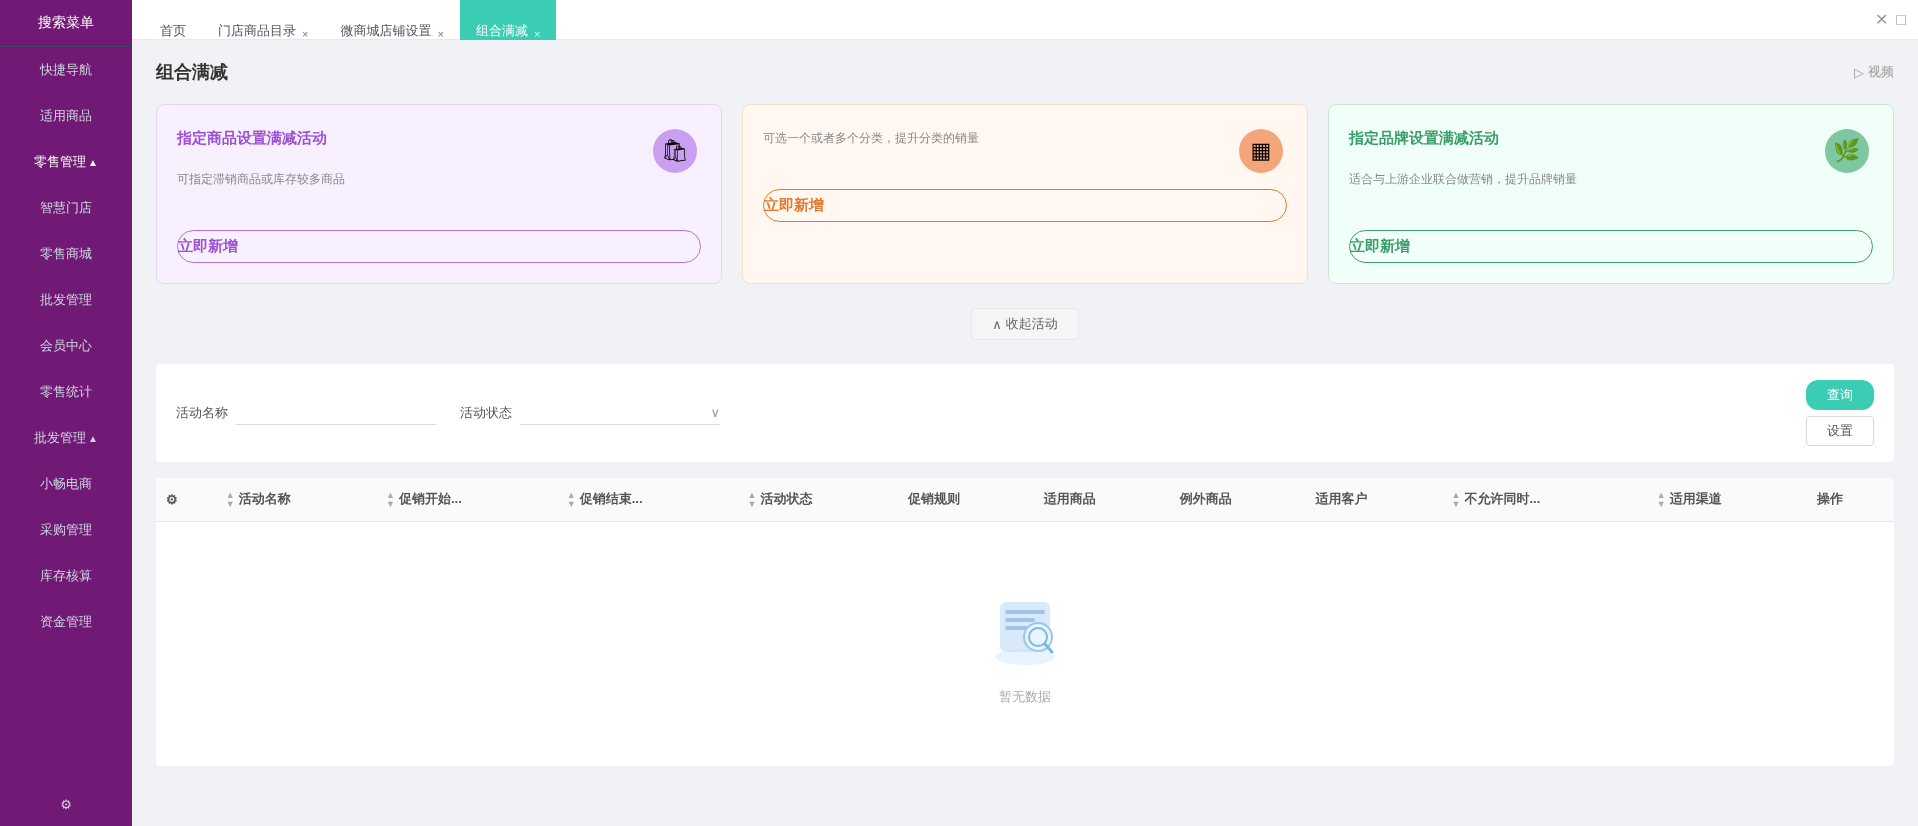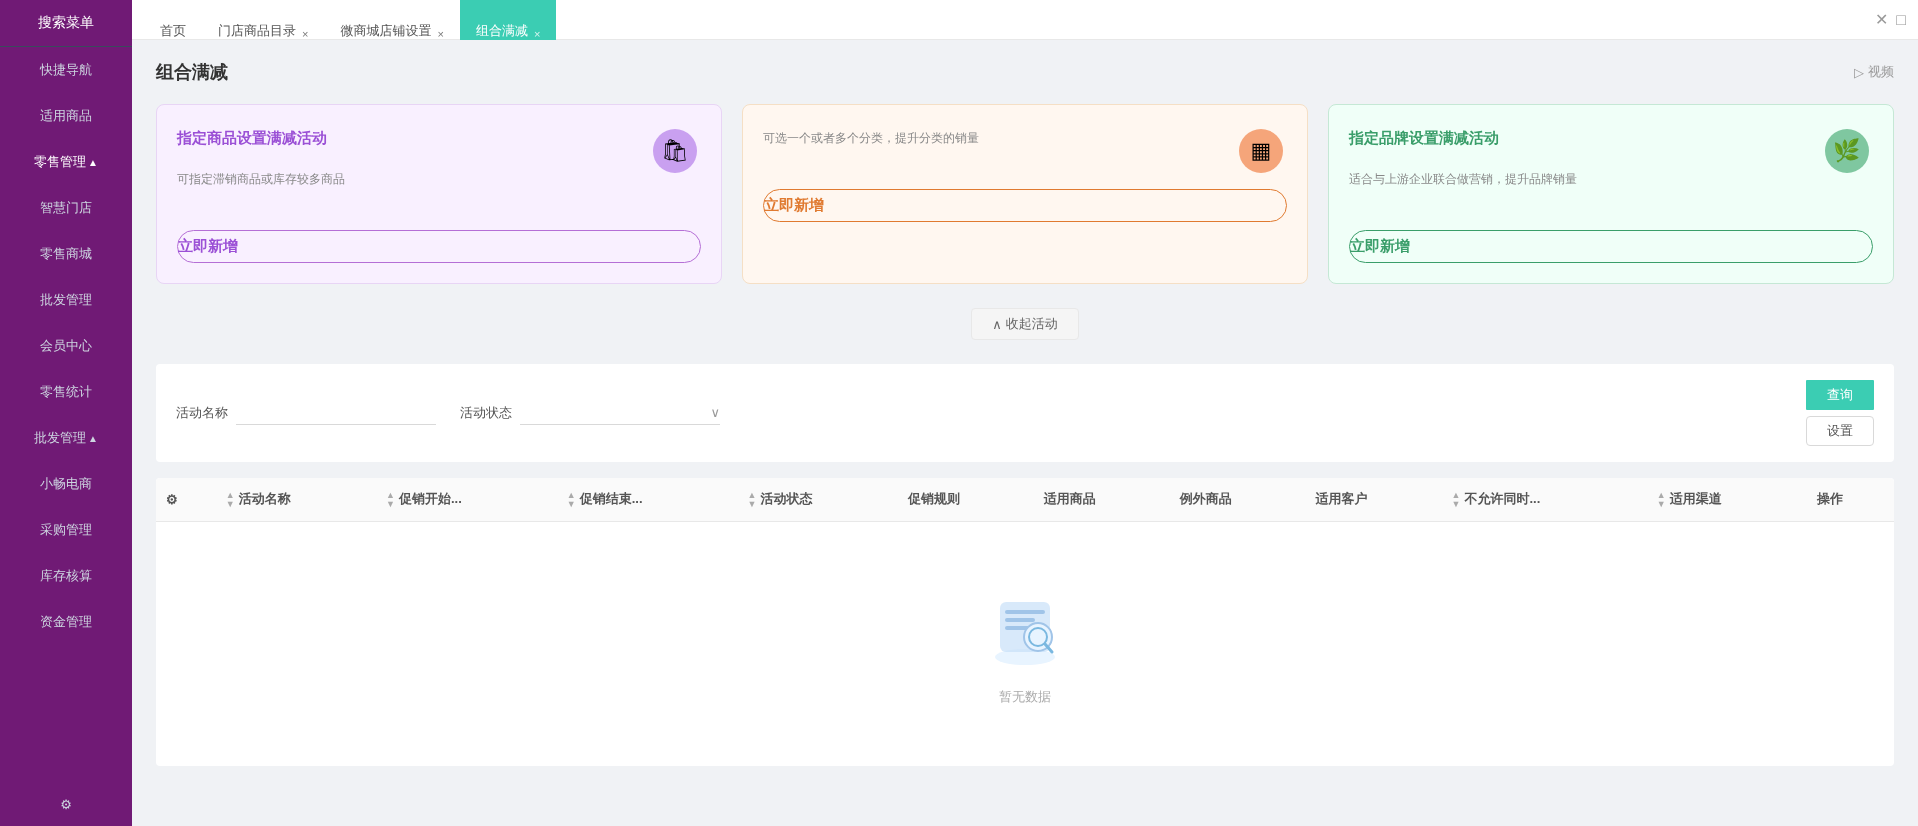--- a/index.html
+++ b/index.html
@@ -256,21 +256,21 @@
     .filter-actions {
       margin-left: auto;
       display: flex;
       flex-direction: column;
       gap: 6px;
     }
     .btn-query {
       background: #3bcdb3;
       color: #fff;
       border: none;
-      border-radius: 1px;
+      border-radius: 12px;
       padding: 6px 20px;
       font-size: 13px;
       cursor: pointer;
       white-space: nowrap;
     }
     .btn-settings {
       background: #fff;
       color: #555;
       border: 1px solid #d9d9d9;
       border-radius: 4px;

